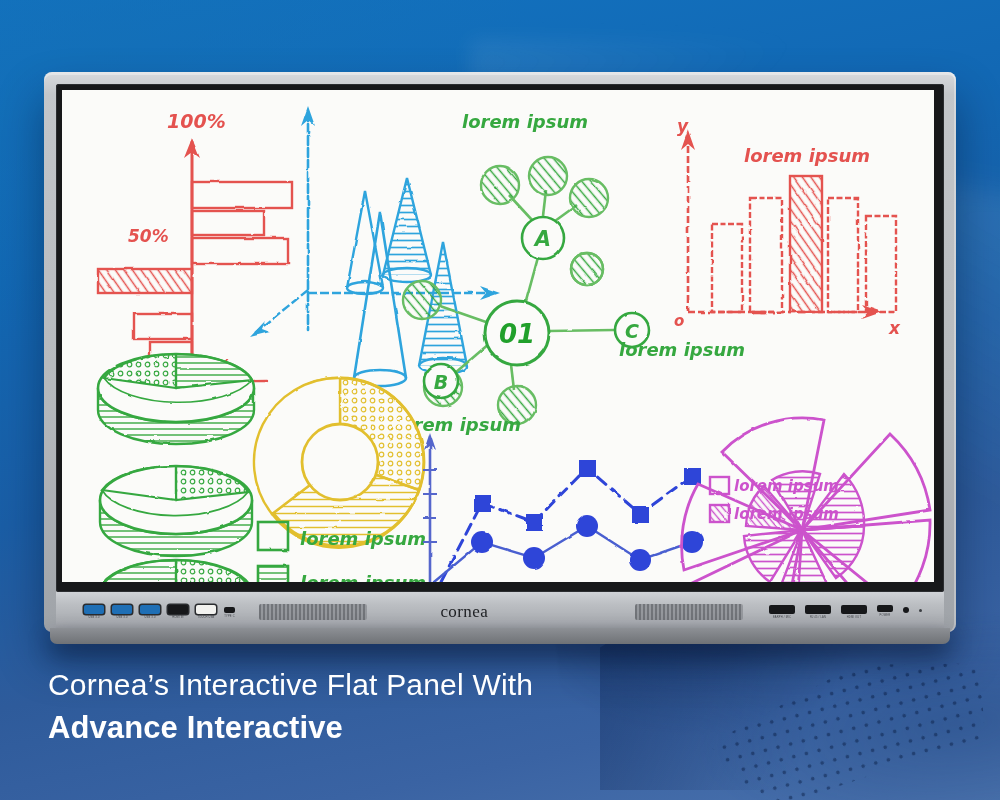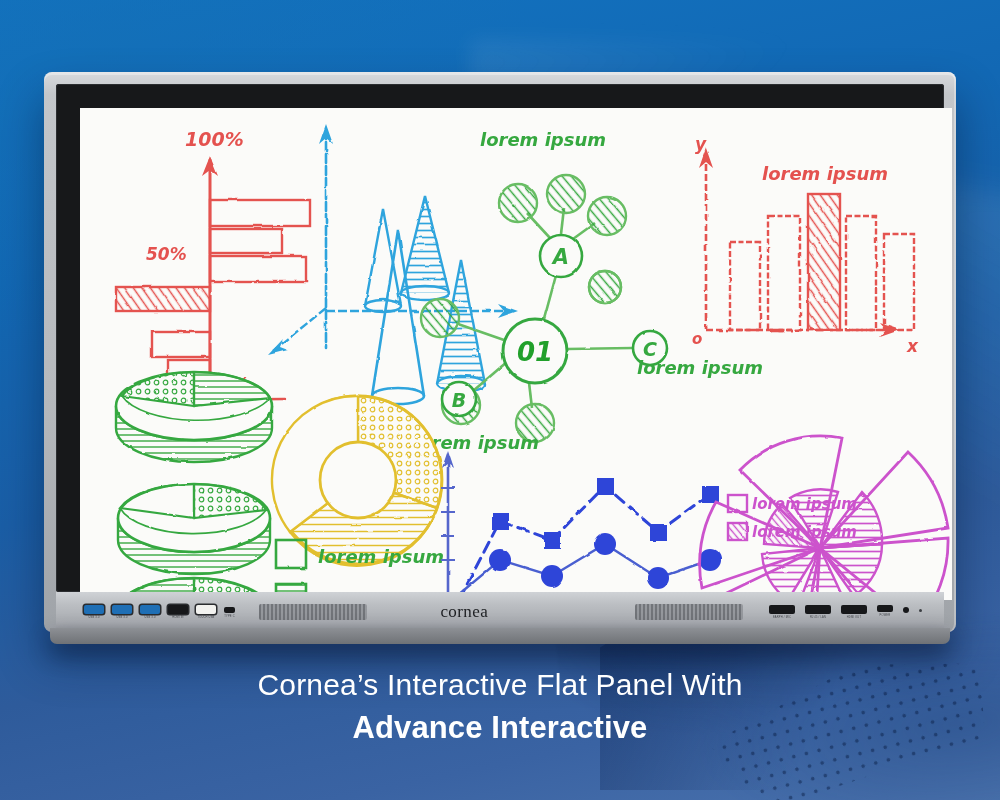--- a/index.html
+++ b/index.html
@@ -64,21 +64,21 @@
   }
   .display:after{
     content:"";position:absolute;left:6px;right:6px;bottom:-12px;height:16px;
     background:linear-gradient(180deg,#8d9095,#6f7276);border-radius:0 0 7px 7px;
     box-shadow:0 10px 22px rgba(4,16,42,.45);
   }
   .screen-frame{
     position:relative;width:888px;height:508px;
     background:#17181a;border-radius:3px;
     box-shadow:0 0 0 1px #2b2d30 inset;
-    padding:24px;box-sizing:border-box;
+    padding:6px;box-sizing:border-box;
   }
   .screen{
     position:relative;width:872px;height:492px;
     background:#fbfbf9;overflow:hidden;
   }
 
   
   .bezel{
     position:absolute;left:12px;right:12px;bottom:0;height:40px;
     background:linear-gradient(180deg,#cfd2d6 0%,#bcbfc3 30%,#a9acb1 75%,#93969b 100%);
@@ -106,21 +106,21 @@
     font-family:"Liberation Serif",serif;font-size:17px;color:#1d1f22;
     letter-spacing:.4px;margin:16px auto;
   }
   .ports-r{display:flex;align-items:flex-start;gap:10px;margin-left:26px;margin-right:22px;}
   .plug-wide{width:26px;height:9px;background:#17181a;border-radius:3px;}
   .plug-small{width:16px;height:7px;background:#17181a;border-radius:3px;}
   .dot-jack{width:6px;height:6px;border-radius:50%;background:#17181a;margin-top:2px;}
   .tiny-pin{width:3px;height:3px;border-radius:50%;background:#3b3e42;margin-top:4px;}
 
   
-  .caption{position:absolute;left:0;right:0;top:668px;text-align:center;color:#ffffff;}
+  .caption{position:absolute;left:0;right:0;top:668px;color:#ffffff;padding-left:48px;}
   .cap-l1{font-size:30px;font-weight:400;letter-spacing:.2px;}
   .cap-l2{font-size:31px;font-weight:700;letter-spacing:.1px;margin-top:8px;}
   .hand{font-family:"DejaVu Sans",sans-serif;font-style:italic;font-weight:600;}
   svg{display:block;overflow:visible;}
 </style>
 </head>
 <body>
 
 <div id="root">
 

